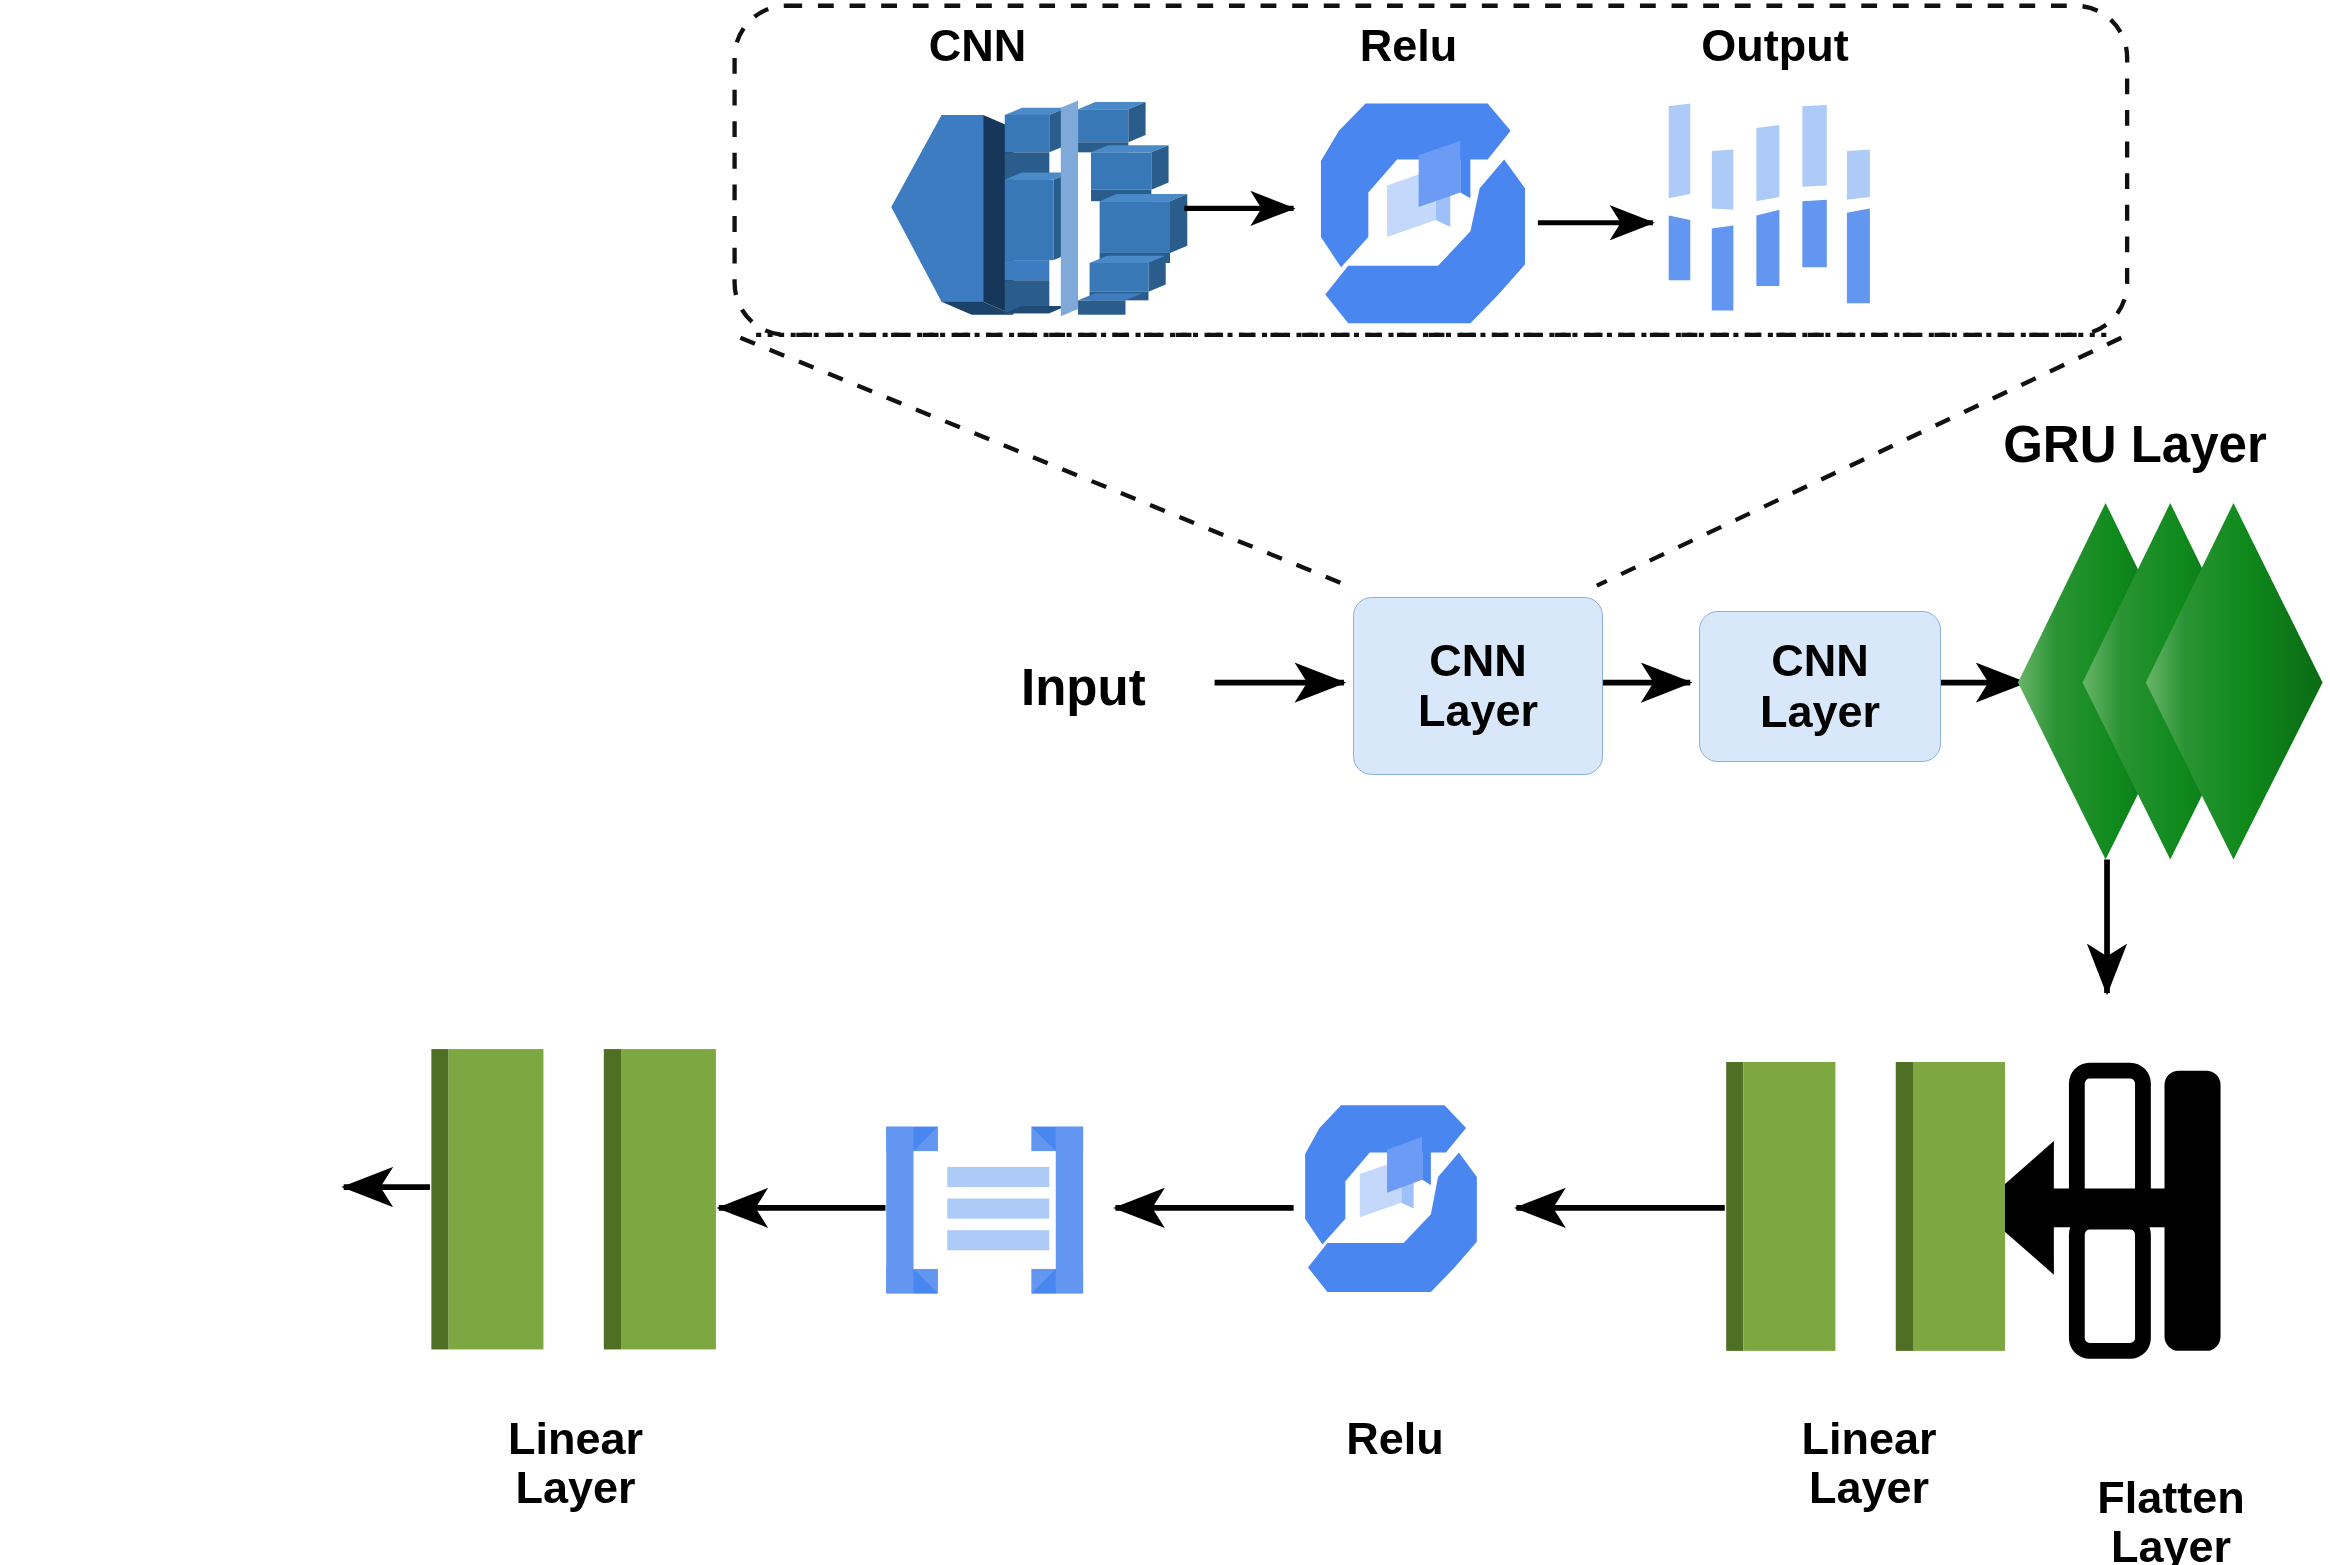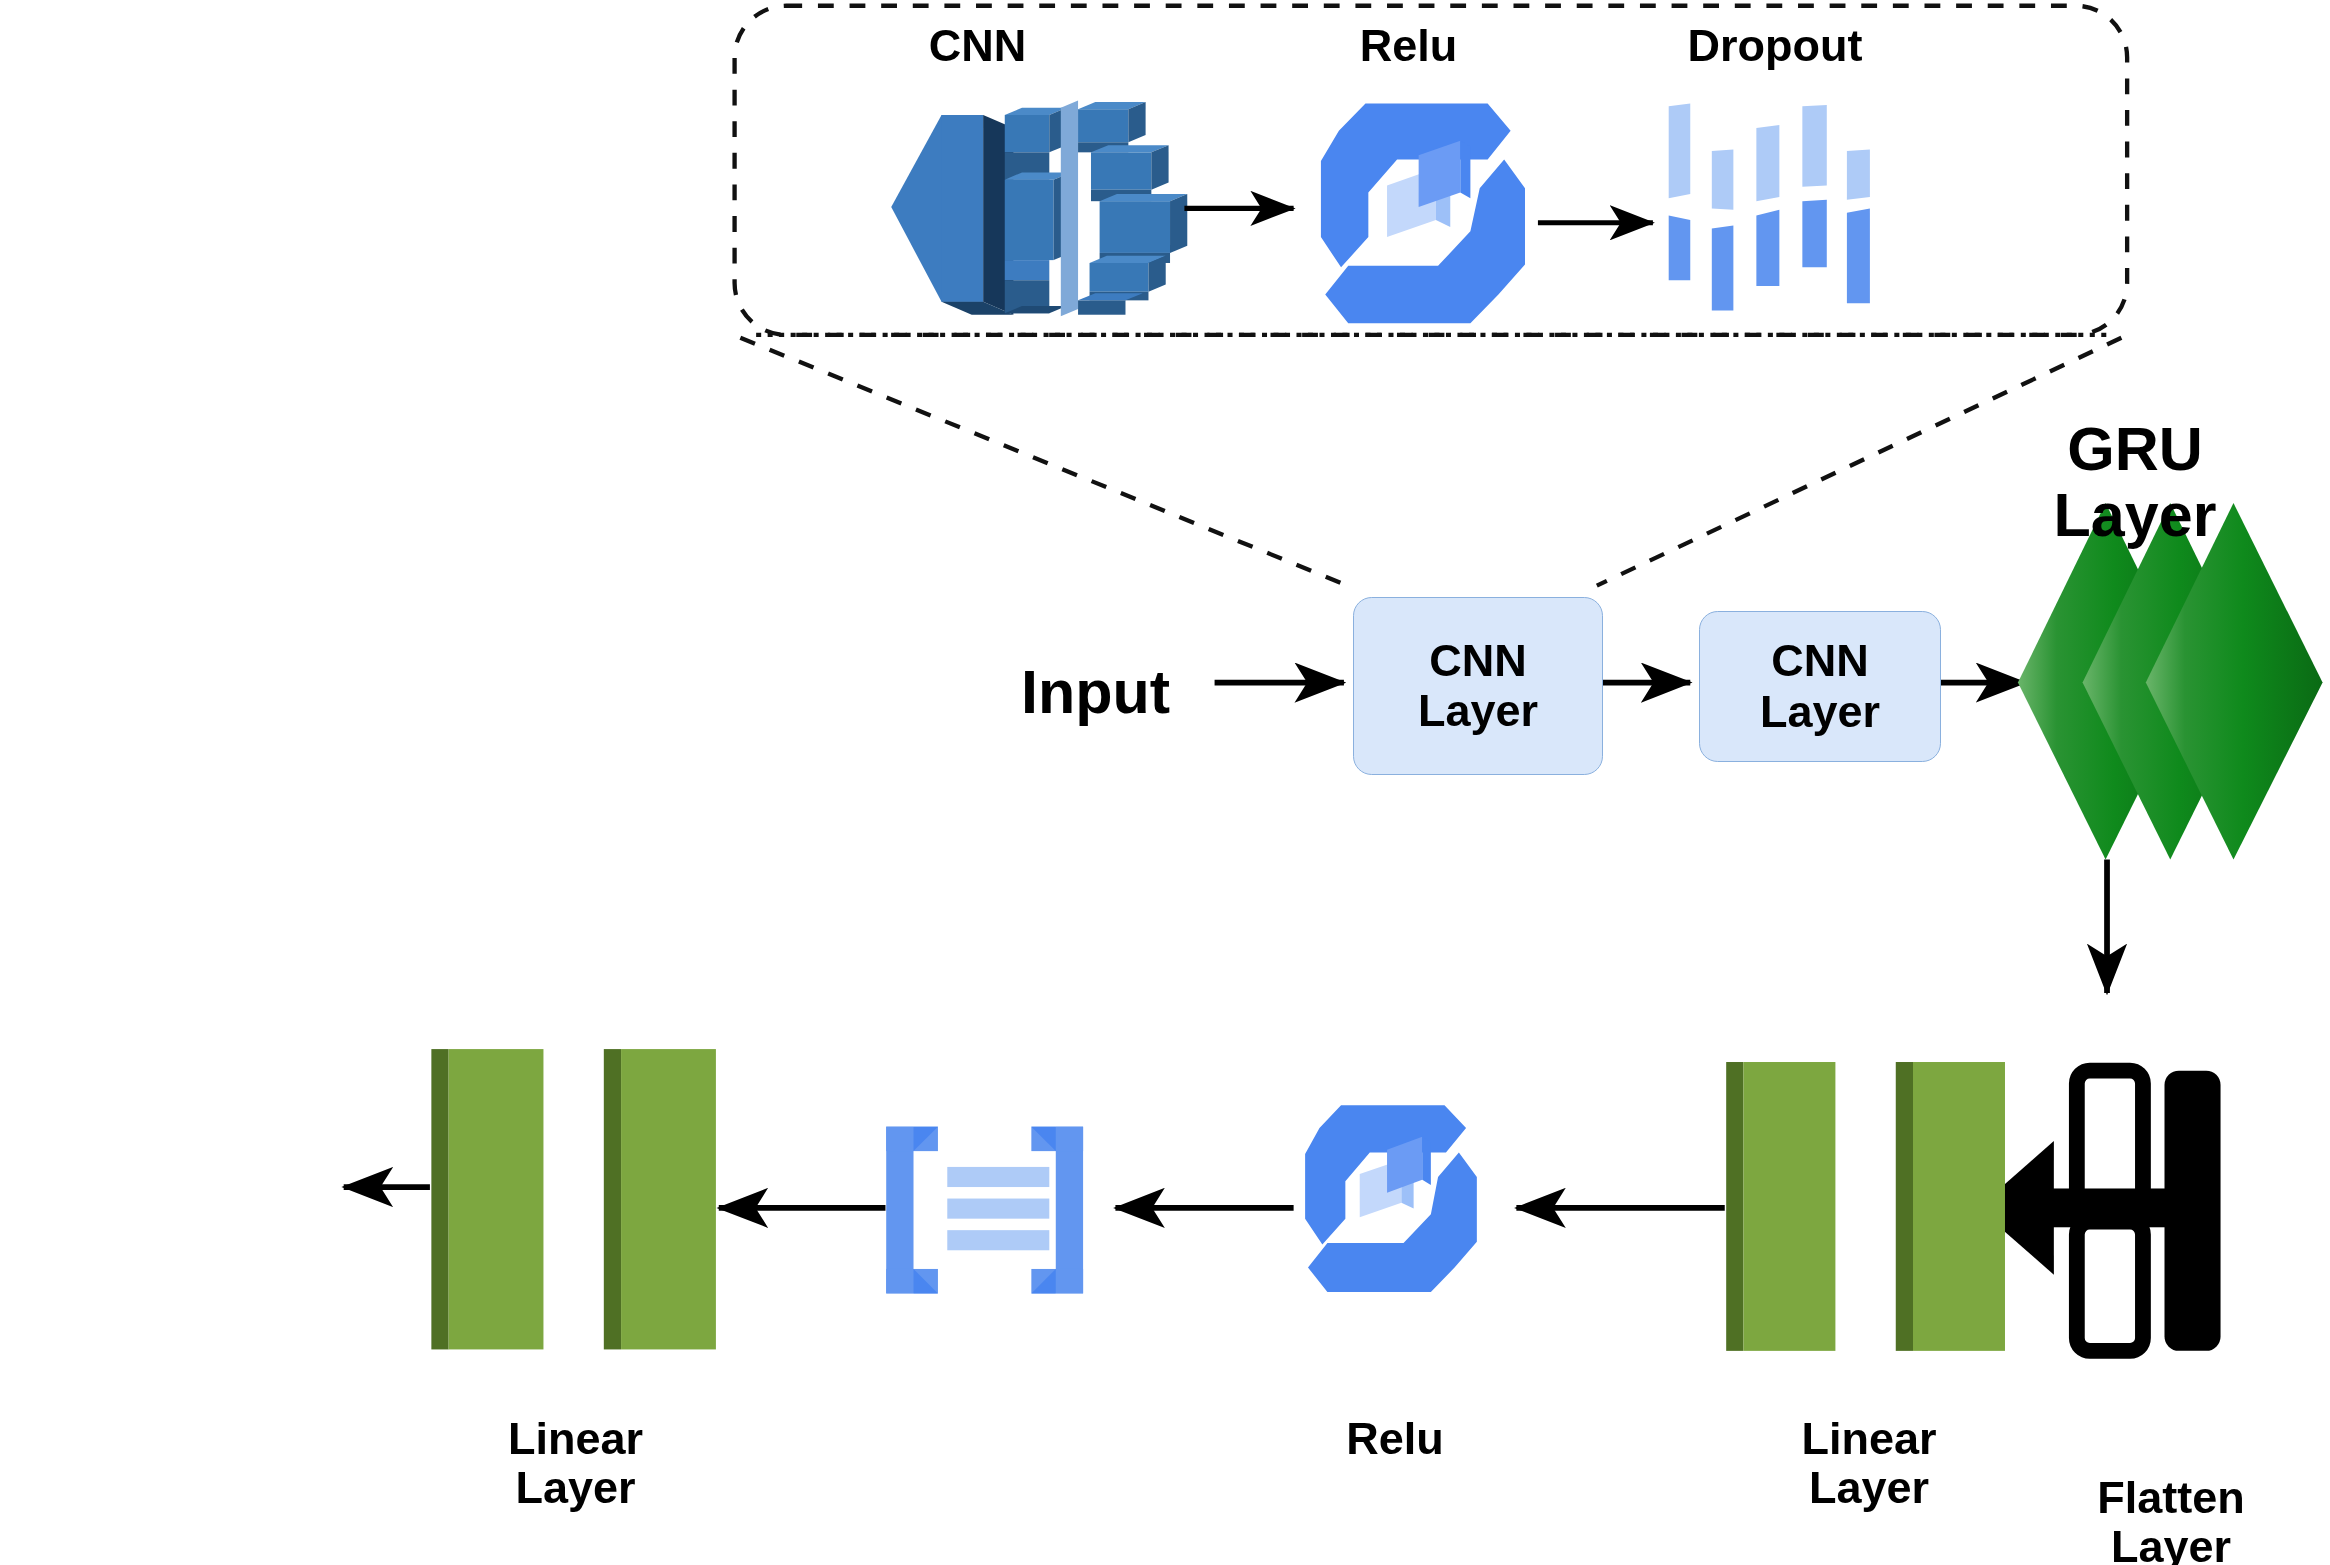--- a/index.html
+++ b/index.html
@@ -28,21 +28,21 @@
   .lbl {
     position: absolute;
     color: #000000;
     font-weight: bold;
     font-family: "Liberation Sans", sans-serif;
     line-height: 1.08;
     white-space: pre-line;
     text-align: center;
   }
   .lbl-detail   { font-size: 45px; }
-  .lbl-flow     { font-size: 61px; }
+  .lbl-flow     { font-size: 51px; }
   .lbl-bottom   { font-size: 45px; }
   .box-cnn {
     position: absolute;
     background: #d9e7fa;
     border: 1.8px solid #8ab0de;
     border-radius: 18.7px;
     box-sizing: border-box;
     display: flex;
     align-items: center;
     justify-content: center;
@@ -225,21 +225,21 @@
       <rect x="624" y="1460" width="132" height="418" fill="#7da740"></rect>
       <rect x="840" y="1460" width="24" height="418" fill="#4f7024"></rect>
       <rect x="864" y="1460" width="132" height="418" fill="#7da740"></rect>
     </g>
 
     <line x1="598" y1="1652" x2="478" y2="1652" stroke="#000" stroke-width="8" marker-end="url(#arrowhead)"></line>
   </svg>
 
   <div class="lbl lbl-detail" style="left:884px; top:21.6px; width:187px;">CNN</div>
   <div class="lbl lbl-detail" style="left:1315px; top:21.6px; width:187px;">Relu</div>
-  <div class="lbl lbl-detail" style="left:1660px; top:21.6px; width:230px;">Dropout</div>
+  <div class="lbl lbl-detail" style="left:1660px; top:21.6px; width:230px;">Output</div>
 
   <div class="lbl lbl-flow" style="left:1021px; top:660px; width:187px; text-align:left;">Input</div>
 
   <div class="box-cnn" style="left:1353px; top:597px; width:250px; height:178px;">CNN
 Layer</div>
 
   <div class="box-cnn" style="left:1699px; top:611px; width:242px; height:151px;">CNN
 Layer</div>
 
   <div class="lbl lbl-flow" style="left:1984px; top:417px; width:302px;">GRU Layer</div>

